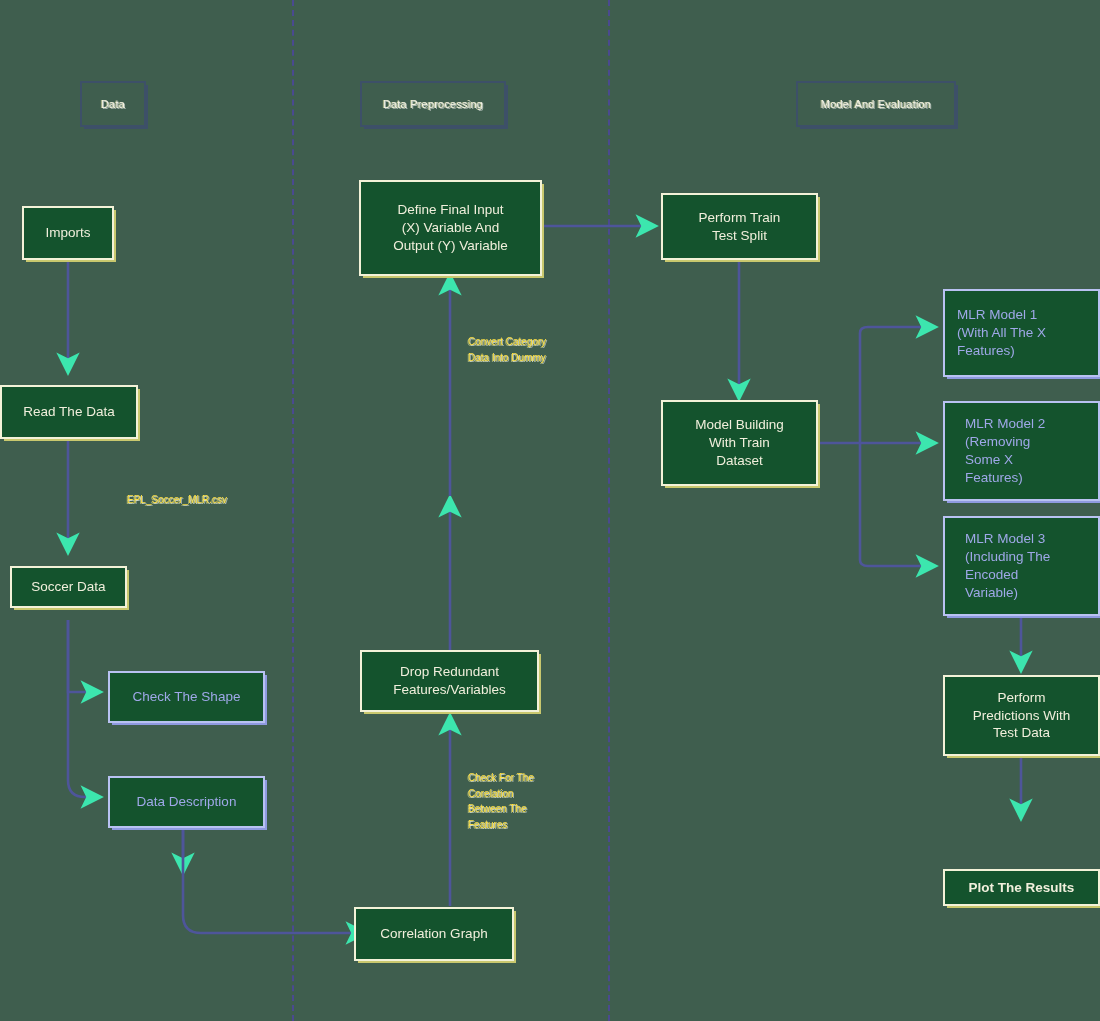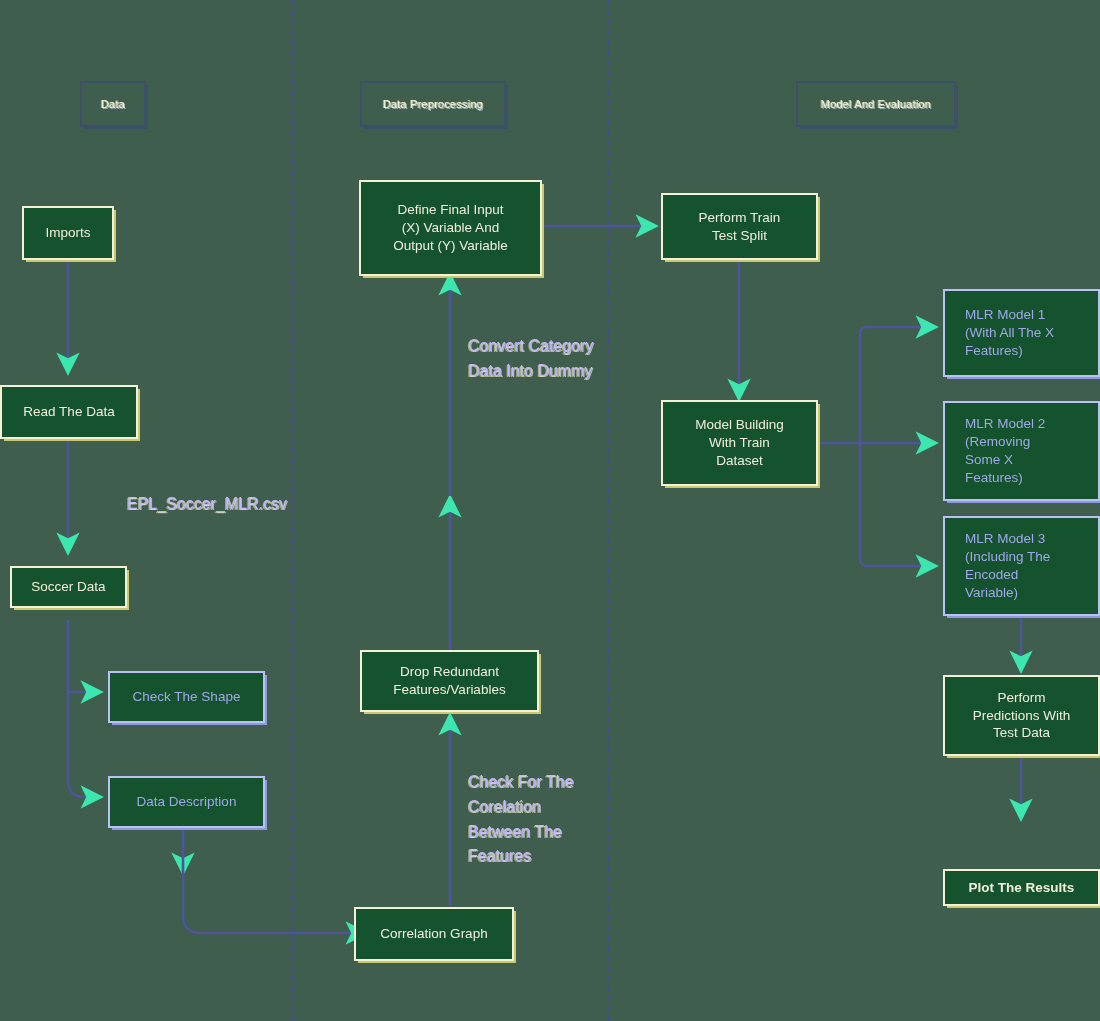--- a/index.html
+++ b/index.html
@@ -49,22 +49,22 @@
   }
   .node.blue{
     border:2px solid #b9c2f2;
     color:#9fa8e8;
     box-shadow:3px 3px 0 -1px #8f9ae0;
   }
 
   
   .edge-label{
     position:absolute;
-    color:#c4b5fd;
-    font-size:16px;
+    color:#fde047;
+    font-size:10px;
     line-height:1.55;
     text-align:left;
     text-shadow:1px 1px 0 rgba(255,255,255,.55), -1px 1px 0 rgba(236,236,150,.55);
     white-space:pre-line;
     pointer-events:none;
   }
 
   
   #edges{position:absolute;left:0;top:0;width:1100px;height:1021px;}
   .ln{fill:none;stroke:#4e559a;stroke-width:2.6;}
@@ -148,21 +148,21 @@
 (X) Variable  And
 Output (Y) Variable</div>
 
   <div class="node cream" style="left:661px;top:193px;width:157px;height:67px;">Perform Train
 Test Split</div>
 
   <div class="node cream" style="left:661px;top:400px;width:157px;height:86px;">Model Building
 With Train
 Dataset</div>
 
-  <div class="node blue" style="left:943px;top:289px;width:157px;height:88px;justify-content:flex-start;text-align:left;padding-left:20px;">MLR Model 1
+  <div class="node blue" style="left:943px;top:289px;width:157px;height:88px;justify-content:flex-start;text-align:left;padding-left:12px;">MLR Model 1
 (With All The X
 Features)</div>
 
   <div class="node blue" style="left:943px;top:401px;width:157px;height:100px;justify-content:flex-start;text-align:left;padding-left:20px;">MLR Model 2
 (Removing
 Some X
 Features)</div>
 
   <div class="node blue" style="left:943px;top:516px;width:157px;height:100px;justify-content:flex-start;text-align:left;padding-left:20px;">MLR Model 3
 (Including The

